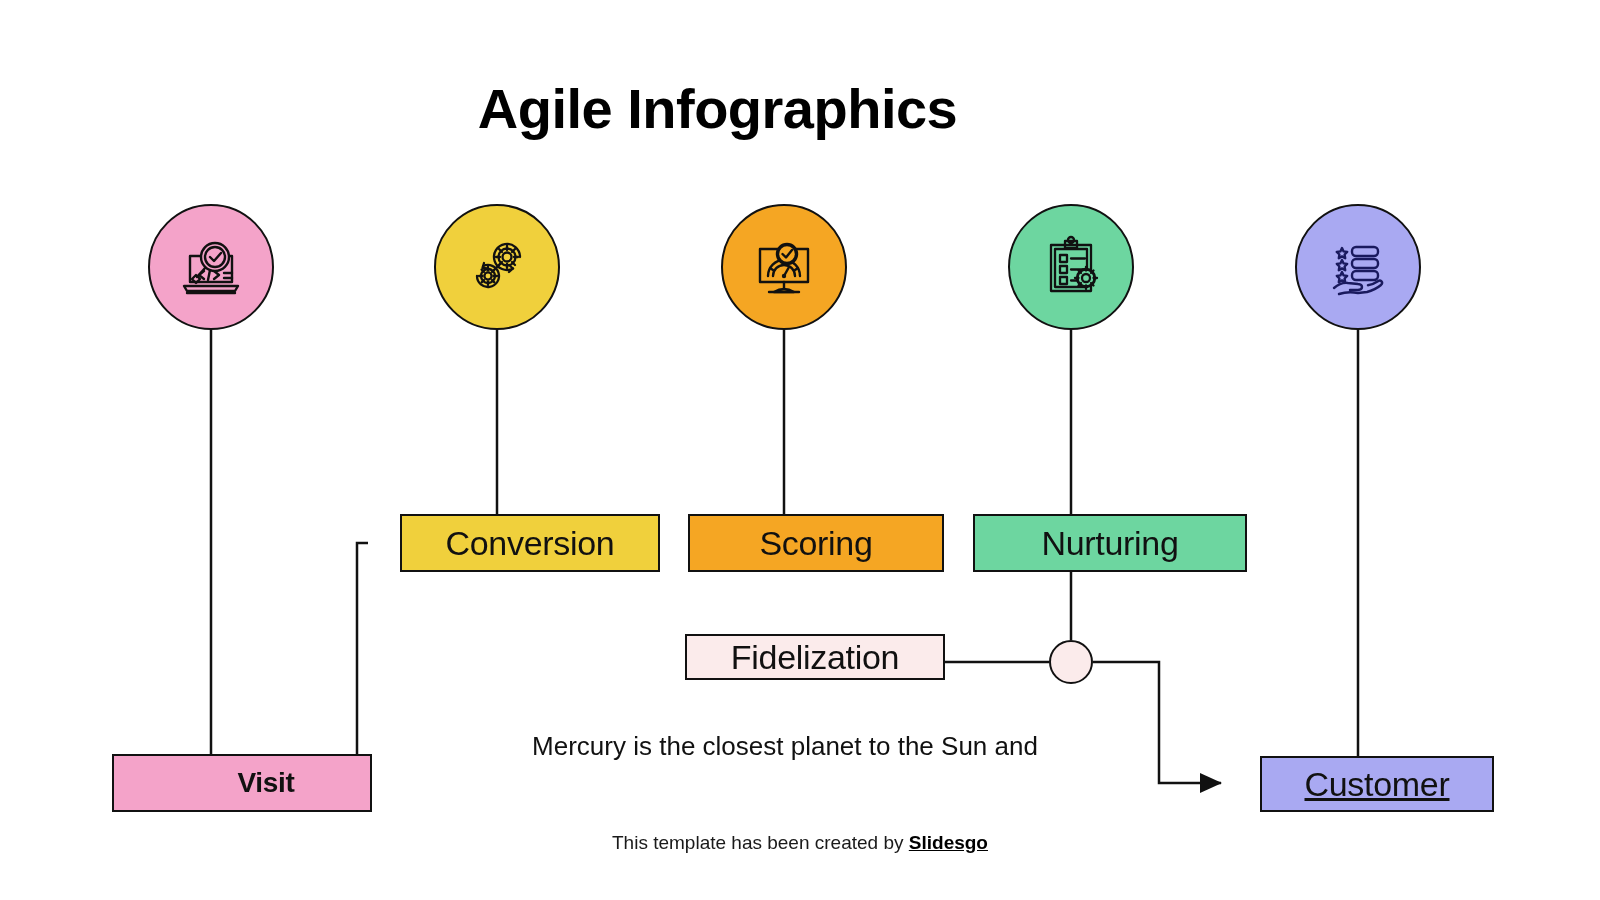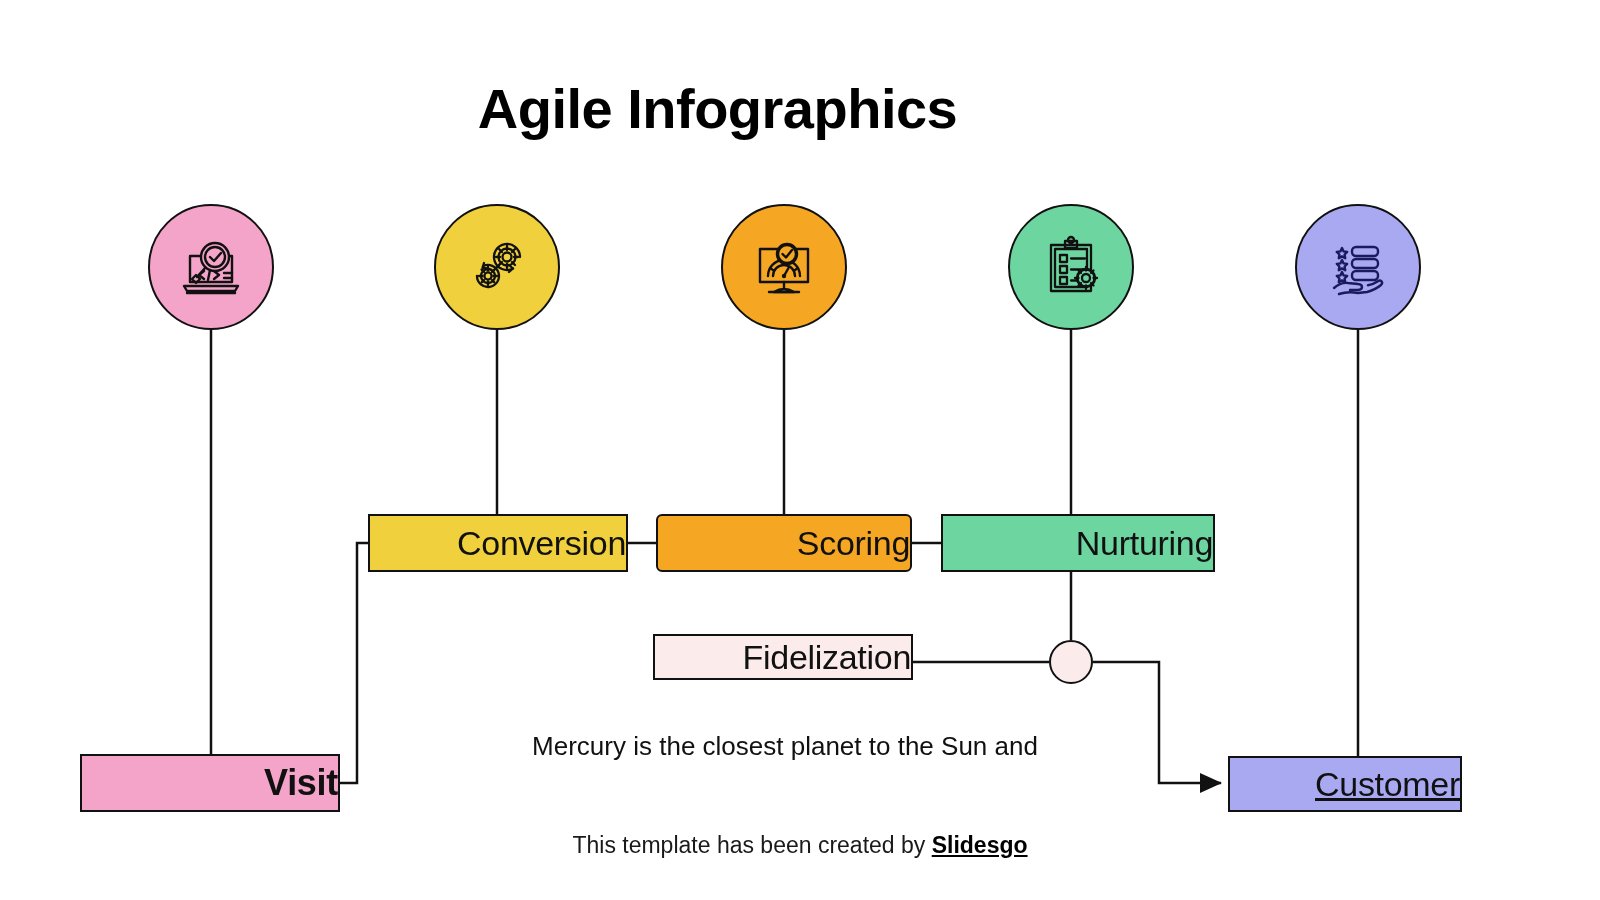--- a/index.html
+++ b/index.html
@@ -56,28 +56,29 @@
   }
   .icon-node svg { display: block; }
 
   
   .stage-box {
     position: absolute;
     border: 2.5px solid #111111;
     box-sizing: border-box;
     display: flex;
     align-items: center;
-    justify-content: flex-end;
+    justify-content: center;
     font-size: 34px;
     font-weight: normal;
     color: #111111;
     letter-spacing: -0.3px;
     white-space: nowrap;
-  }
-  .stage-box.big { font-size: 36px; padding-left: 48px; }
+    margin-left: 32px;
+  }
+  .stage-box.big { font-size: 28px; padding-left: 48px; }
 
   
   #junction {
     position: absolute;
     width: 44px;
     height: 44px;
     border-radius: 50%;
     border: 2.5px solid #111111;
     box-sizing: border-box;
   }
@@ -94,21 +95,21 @@
     color: #111111;
   }
 
   
   #footer {
     position: absolute;
     left: 0;
     top: 832px;
     width: 1600px;
     text-align: center;
-    font-size: 23px;
+    font-size: 19px;
     color: #1a1a1a;
   }
   #footer .brand {
     font-weight: bold;
     text-decoration: underline;
     color: #000000;
   }
 </style>
 </head>
 <body>
@@ -295,21 +296,21 @@
   </div>
 
   <div class="stage-box big" style="left:80px; top:754px; width:260px; height:58px; background:#F4A3C9; font-weight:bold;">
     <span>Visit</span>
   </div>
 
   <div class="stage-box" style="left:368px; top:514px; width:260px; height:58px; background:#F0D03C;">
     <span>Conversion</span>
   </div>
 
-  <div class="stage-box" style="left:656px; top:514px; width:256px; height:58px; background:#F5A623;border-radius:6px;">
+  <div class="stage-box" style="left:656px; top:514px; width:256px; height:58px; background:#F5A623;">
     <span>Scoring</span>
   </div>
 
   <div class="stage-box" style="left:941px; top:514px; width:274px; height:58px; background:#6DD6A0;">
     <span>Nurturing</span>
   </div>
 
   <div class="stage-box" style="left:653px; top:634px; width:260px; height:46px; background:#FBEBEB;">
     <span>Fidelization</span>
   </div>

